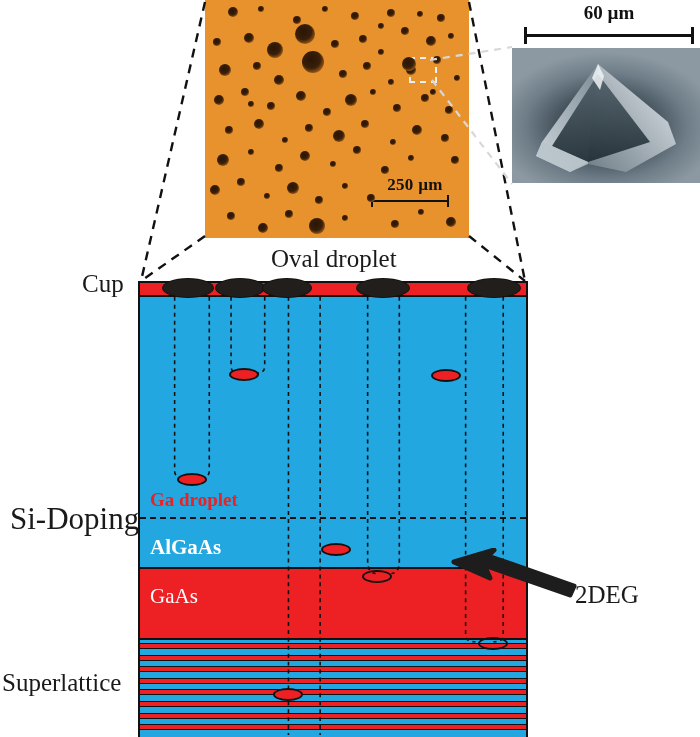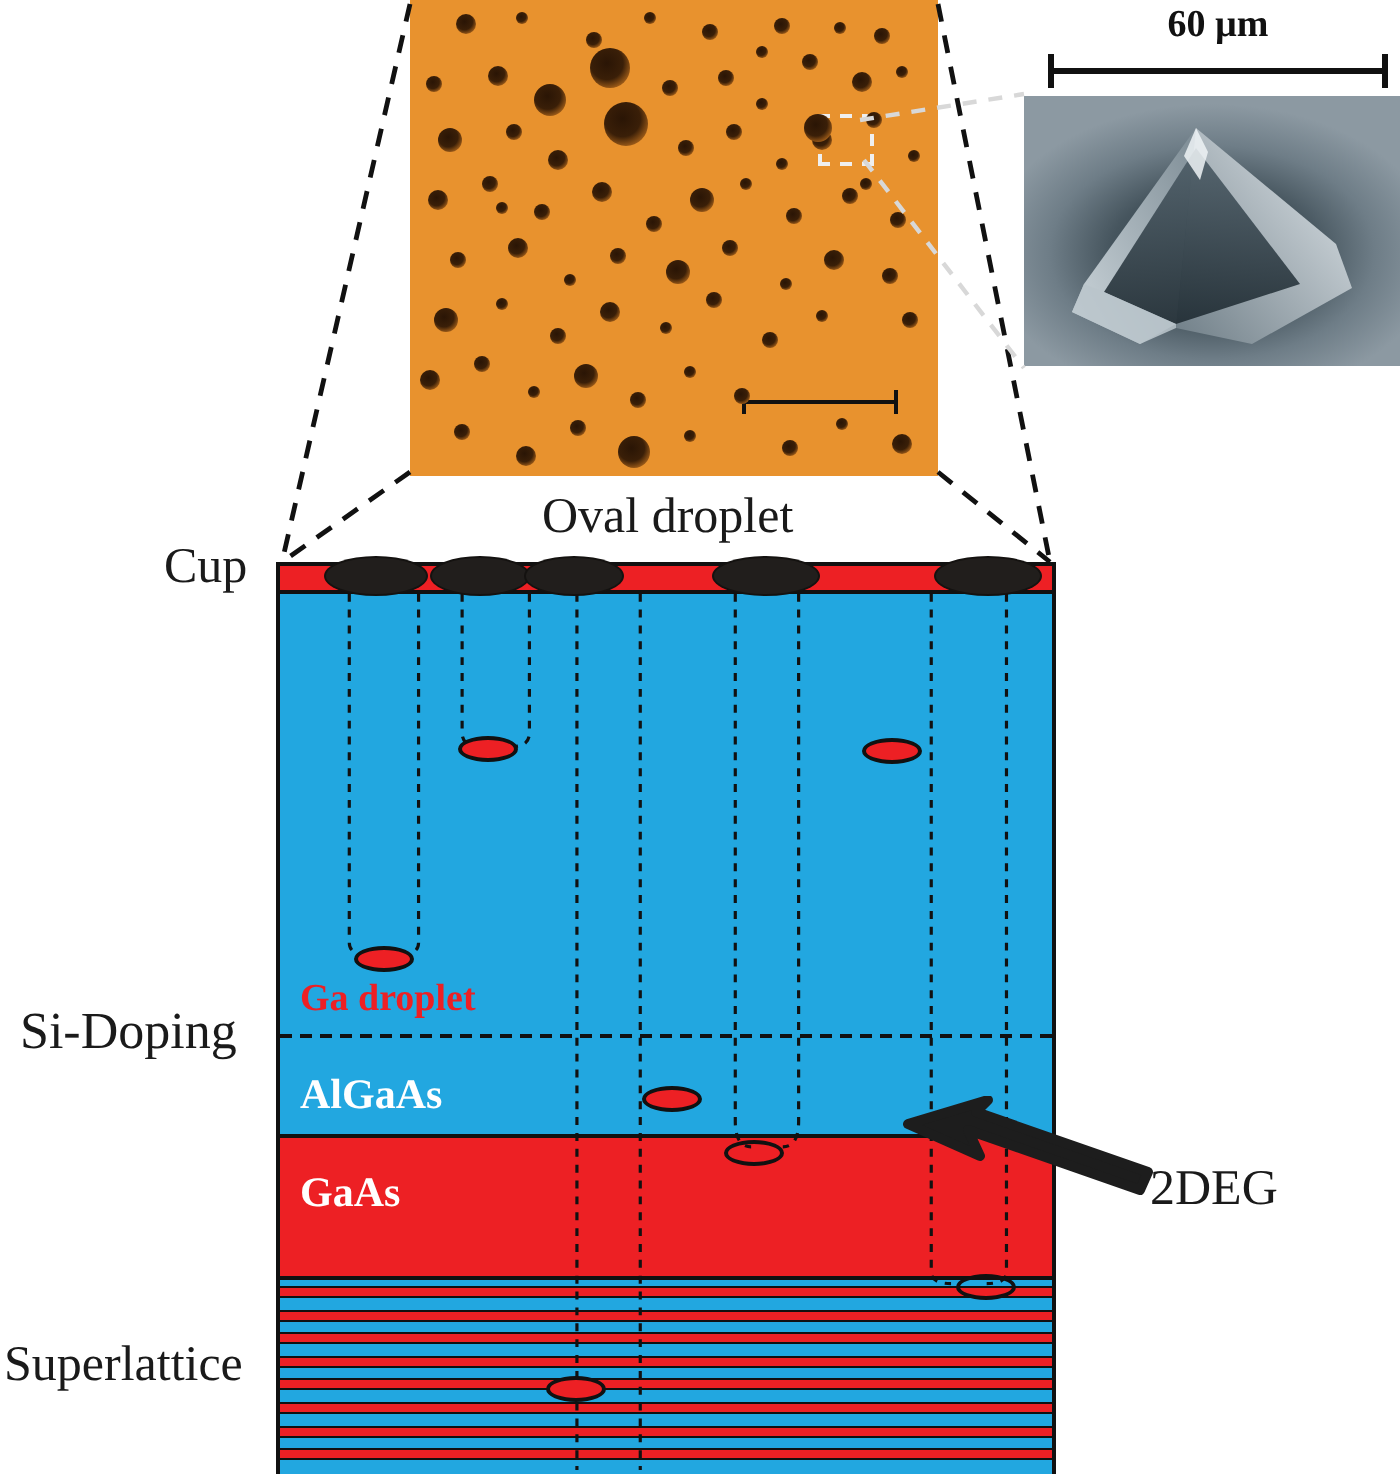--- a/index.html
+++ b/index.html
@@ -60,34 +60,35 @@
   .droplet{position:absolute;border-radius:50%;border:2px solid #111;box-sizing:border-box;}
   .droplet.filled{background:#ed2024;}
   .droplet.hollow{background:transparent;}
 
   #traces{position:absolute;left:0;top:0;width:100%;height:100%;}
 
   
   .lbl{position:absolute;white-space:nowrap;}
   #label-oval-defect{left:271px;top:245px;font-size:25px;}
   #label-cup{left:82px;top:270px;font-size:25px;}
-  #label-si-doping{left:10px;top:501px;font-size:26px;}
+  #label-si-doping{left:10px;top:501px;font-size:31px;}
   #label-superlattice{left:2px;top:669px;font-size:25px;}
   #label-2deg{left:575px;top:581px;font-size:25px;}
   #label-ga-droplet{left:150px;top:489px;font-size:19px;font-weight:bold;color:#ed2024;
       font-family:"Liberation Serif", serif;}
   #label-algaas{left:150px;top:535px;font-size:21px;font-weight:bold;color:#ffffff;}
-  #label-gaas{left:150px;top:584px;font-size:21px;font-weight:bold;color:#ffffff;}
+  #label-gaas{left:150px;top:584px;font-size:21px;font-weight:normal;color:#ffffff;}
 </style>
 </head>
 <body>
 
 <div class="abs" id="optical-image">
   <div class="zoombox"></div>
   <div class="scalebar-optical"></div>
+  <div id="optical-scale-label">250 µm</div>
 <div class="spot" style="left: 23px; top: 7px; width: 10px; height: 10px;"></div>
     <div class="spot" style="left: 53px; top: 6px; width: 6px; height: 6px;"></div>
     <div class="spot" style="left: 88px; top: 16px; width: 8px; height: 8px;"></div>
     <div class="spot" style="left: 117px; top: 6px; width: 6px; height: 6px;"></div>
     <div class="spot" style="left: 146px; top: 12px; width: 8px; height: 8px;"></div>
     <div class="spot" style="left: 182px; top: 9px; width: 8px; height: 8px;"></div>
     <div class="spot" style="left: 212px; top: 11px; width: 6px; height: 6px;"></div>
     <div class="spot" style="left: 232px; top: 14px; width: 8px; height: 8px;"></div>
     <div class="spot" style="left: 8px; top: 38px; width: 8px; height: 8px;"></div>
     <div class="spot" style="left: 39px; top: 33px; width: 10px; height: 10px;"></div>

